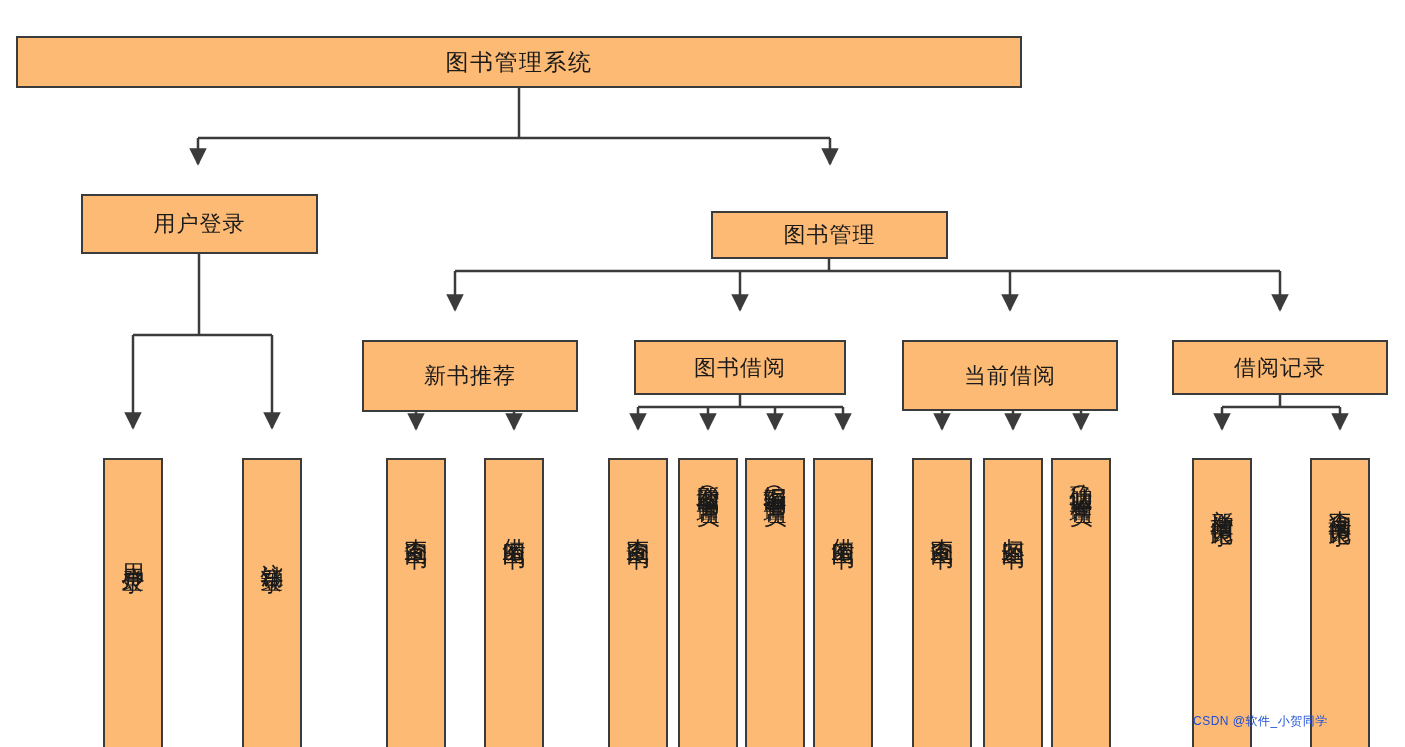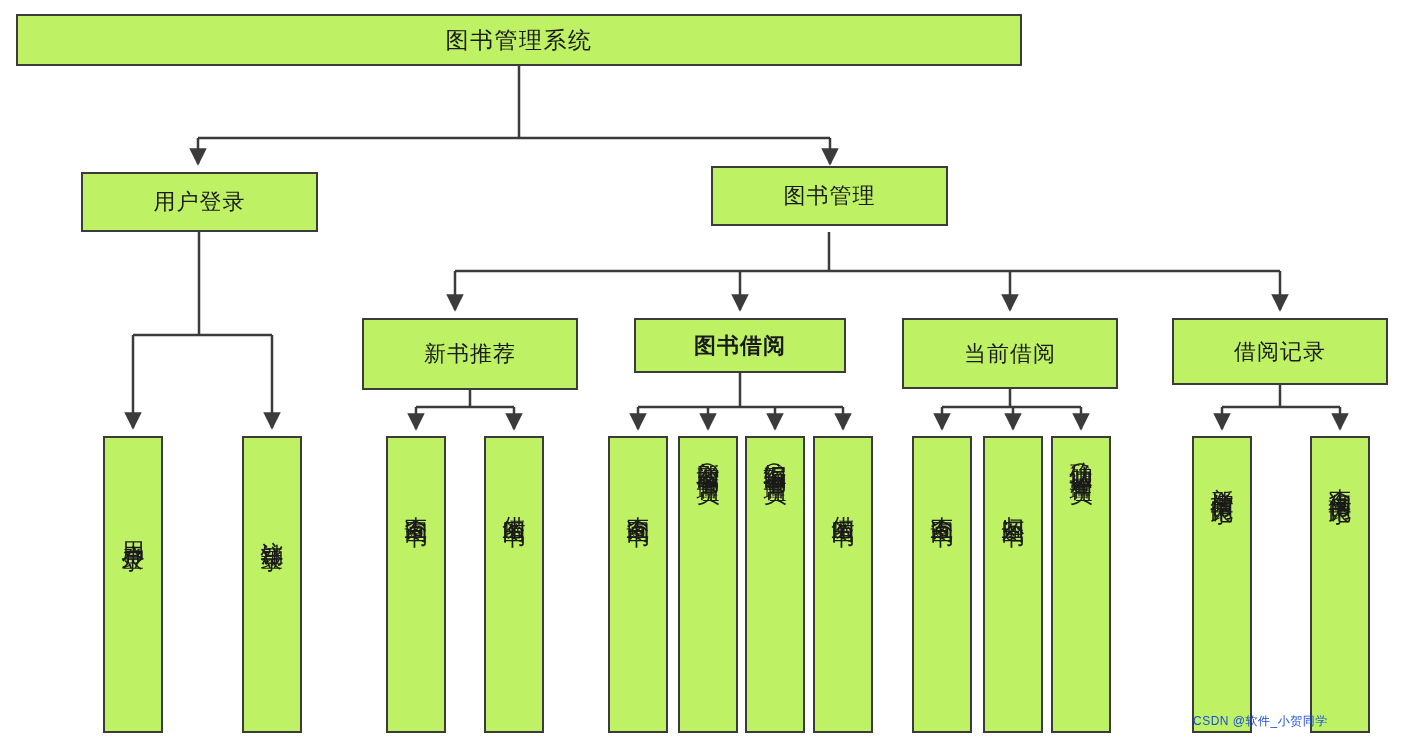--- a/index.html
+++ b/index.html
@@ -10,26 +10,27 @@
     font-family:"Liberation Sans","DejaVu Sans",sans-serif;
     overflow:hidden;
     position:relative;
   }
   #diagram-root{position:absolute;inset:0;width:1405px;height:747px;}
   svg.edges{position:absolute;left:0;top:0;width:1405px;height:747px;pointer-events:none;}
 
   .node{
     position:absolute;
     box-sizing:border-box;
-    background:#bef264;
+    background:#fdba74;
     border:2.5px solid #3b3b3b;
     display:flex;
     align-items:center;
     justify-content:center;
     color:#1a1a1a;
+    margin-top:22px;
   }
   .node .label{
     display:block;
     text-align:center;
     line-height:1.25;
     white-space:nowrap;
   }
   .node.horiz .label{
     font-size:22px;
     letter-spacing:1px;
@@ -114,34 +115,34 @@
     </g>
   </svg>
 
   <div class="node horiz root" style="left:16px;top:14px;width:1006px;height:52px;">
     <span class="label">图书管理系统</span>
   </div>
 
   <div class="node horiz" style="left:81px;top:172px;width:237px;height:60px;">
     <span class="label">用户登录</span>
   </div>
-  <div class="node horiz" style="left:711px;top:166px;width:237px;height:60px;">
+  <div class="node horiz" style="left:711px;top:189px;width:237px;height:48px;">
     <span class="label">图书管理</span>
   </div>
 
   <div class="node horiz" style="left:362px;top:318px;width:216px;height:72px;">
     <span class="label">新书推荐</span>
   </div>
-  <div class="node horiz" style="left:634px;top:318px;width:212px;height:55px;font-weight:bold;">
+  <div class="node horiz" style="left:634px;top:318px;width:212px;height:55px;">
     <span class="label">图书借阅</span>
   </div>
   <div class="node horiz" style="left:902px;top:318px;width:216px;height:71px;">
     <span class="label">当前借阅</span>
   </div>
-  <div class="node horiz" style="left:1172px;top:318px;width:216px;height:67px;">
+  <div class="node horiz" style="left:1172px;top:318px;width:216px;height:55px;">
     <span class="label">借阅记录</span>
   </div>
 
   <div class="node vert" style="left:103px;top:436px;width:60px;height:297px;padding-top:85px;">
     <span class="label">用户登录</span>
   </div>
   <div class="node vert" style="left:242px;top:436px;width:60px;height:297px;padding-top:85px;">
     <span class="label">注销登录</span>
   </div>
 

